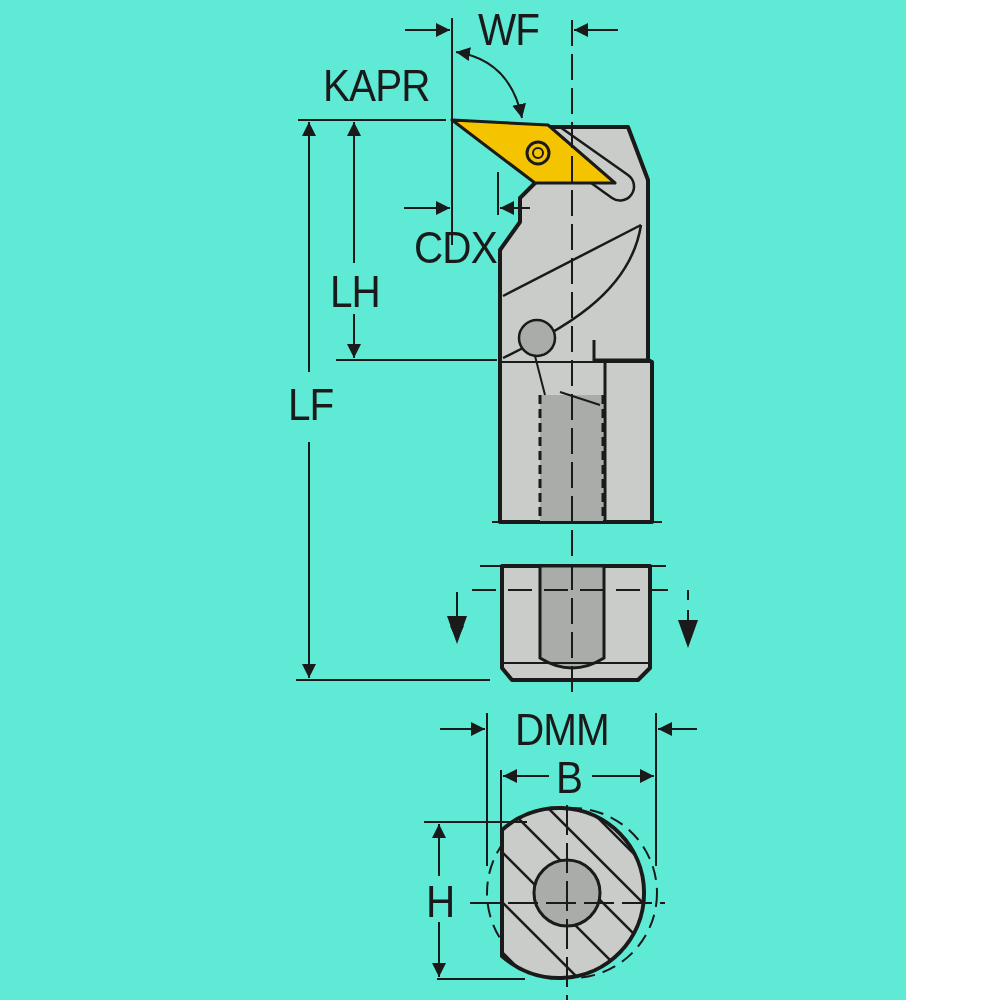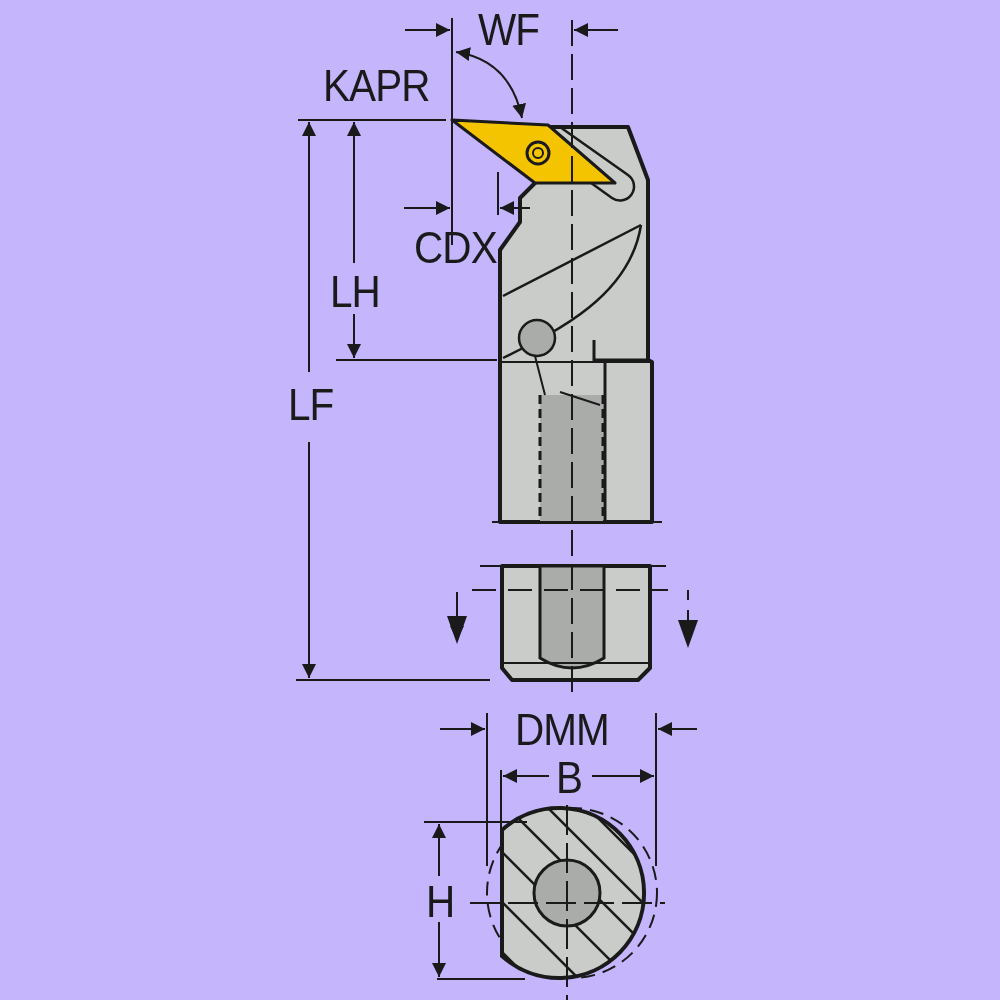--- a/index.html
+++ b/index.html
@@ -1,16 +1,16 @@
 <!DOCTYPE html>
 <html><head>
 <meta charset="utf-8">
 <style>
   html,body{margin:0;padding:0;background:#ffffff;}
-  #canvas{position:relative;width:1000px;height:1000px;overflow:hidden;background:#c4b5fd;}
+  #canvas{position:relative;width:906px;height:1000px;overflow:hidden;background:#5eead4;}
   svg{position:absolute;left:0;top:0;}
   .lbl{position:absolute;font-family:"Liberation Sans","DejaVu Sans",sans-serif;color:#1a1a1a;font-size:44px;line-height:1;letter-spacing:-1px;transform:scaleX(0.92);transform-origin:left top;}
 </style>
 </head>
 <body>
 
 <div id="canvas">
 
 <svg width="1000" height="1000" viewBox="0 0 1000 1000">
   <defs>

